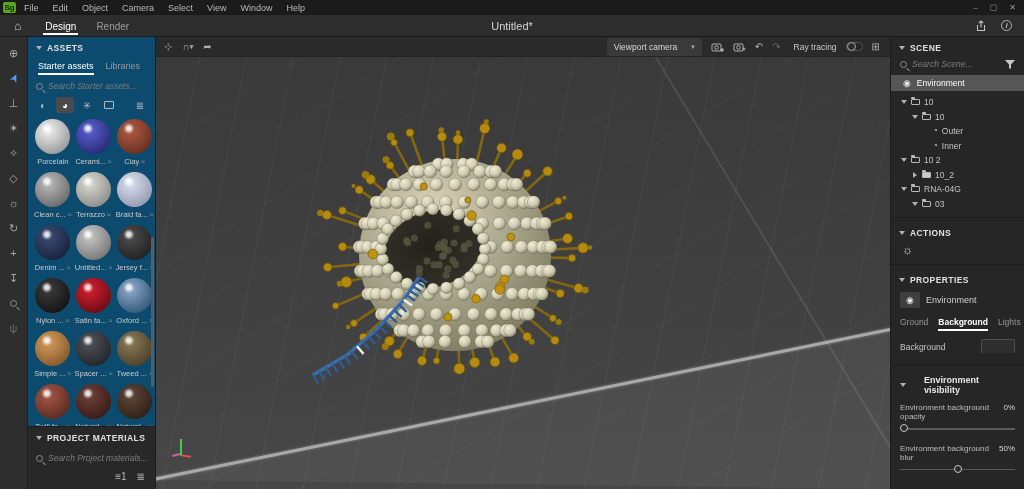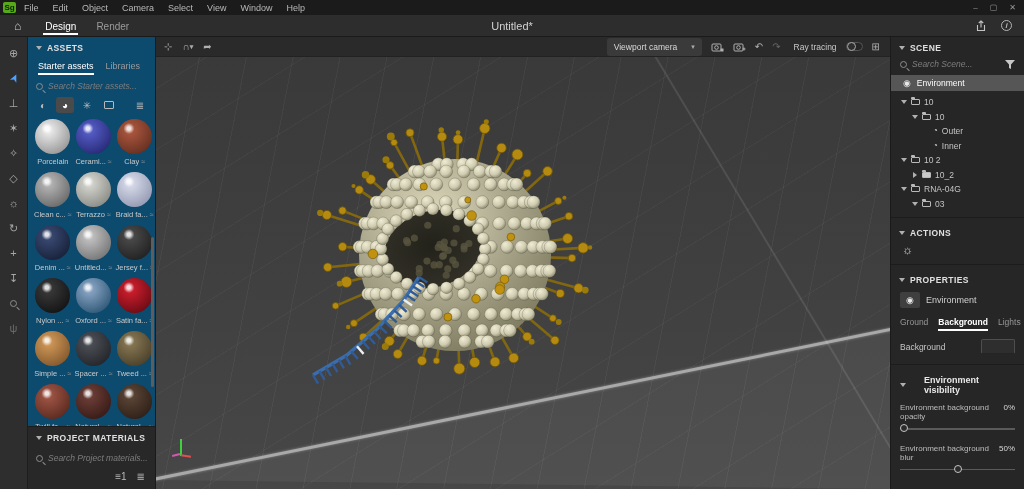--- a/index.html
+++ b/index.html
@@ -279,30 +279,30 @@
             </div>
           </div>
           <div class="mat-cell">
             <div class="mat-sphere" style="background: radial-gradient(circle at 34% 27%, rgba(255, 255, 255, 0.85) 0px, rgba(255, 255, 255, 0.85) 5%, rgba(255, 255, 255, 0) 16%), radial-gradient(circle at 38% 32%, rgb(60, 60, 60) 0%, rgb(16, 16, 16) 88%);"></div>
             <div class="mat-label">
               <span class="mat-name">Nylon ...</span>
               <span class="mat-sub">≈</span>
             </div>
           </div>
           <div class="mat-cell">
+            <div class="mat-sphere" style="background: radial-gradient(circle at 34% 27%, rgba(255, 255, 255, 0.85) 0px, rgba(255, 255, 255, 0.85) 5%, rgba(255, 255, 255, 0) 16%), radial-gradient(circle at 38% 32%, rgb(216, 31, 47) 0%, rgb(96, 10, 18) 88%);"></div>
+            <div class="mat-label">
+              <span class="mat-name">Satin fa...</span>
+              <span class="mat-sub">≈</span>
+            </div>
+          </div>
+          <div class="mat-cell">
             <div class="mat-sphere" style="background: radial-gradient(circle at 34% 27%, rgba(255, 255, 255, 0.85) 0px, rgba(255, 255, 255, 0.85) 5%, rgba(255, 255, 255, 0) 16%), radial-gradient(circle at 38% 32%, rgb(147, 172, 204) 0%, rgba(70, 88, 113, 0.46) 88%);"></div>
             <div class="mat-label">
               <span class="mat-name">Oxford ...</span>
-              <span class="mat-sub">≈</span>
-            </div>
-          </div>
-          <div class="mat-cell">
-            <div class="mat-sphere" style="background: radial-gradient(circle at 34% 27%, rgba(255, 255, 255, 0.85) 0px, rgba(255, 255, 255, 0.85) 5%, rgba(255, 255, 255, 0) 16%), radial-gradient(circle at 38% 32%, rgb(216, 31, 47) 0%, rgb(96, 10, 18) 88%);"></div>
-            <div class="mat-label">
-              <span class="mat-name">Satin fa...</span>
               <span class="mat-sub">≈</span>
             </div>
           </div>
           <div class="mat-cell">
             <div class="mat-sphere" style="background: radial-gradient(circle at 34% 27%, rgba(255, 255, 255, 0.85) 0px, rgba(255, 255, 255, 0.85) 5%, rgba(255, 255, 255, 0) 16%), radial-gradient(circle at 38% 32%, rgb(214, 157, 92) 0%, rgb(124, 82, 40) 88%);"></div>
             <div class="mat-label">
               <span class="mat-name">Simple ...</span>
               <span class="mat-sub">≈</span>
             </div>
           </div>

